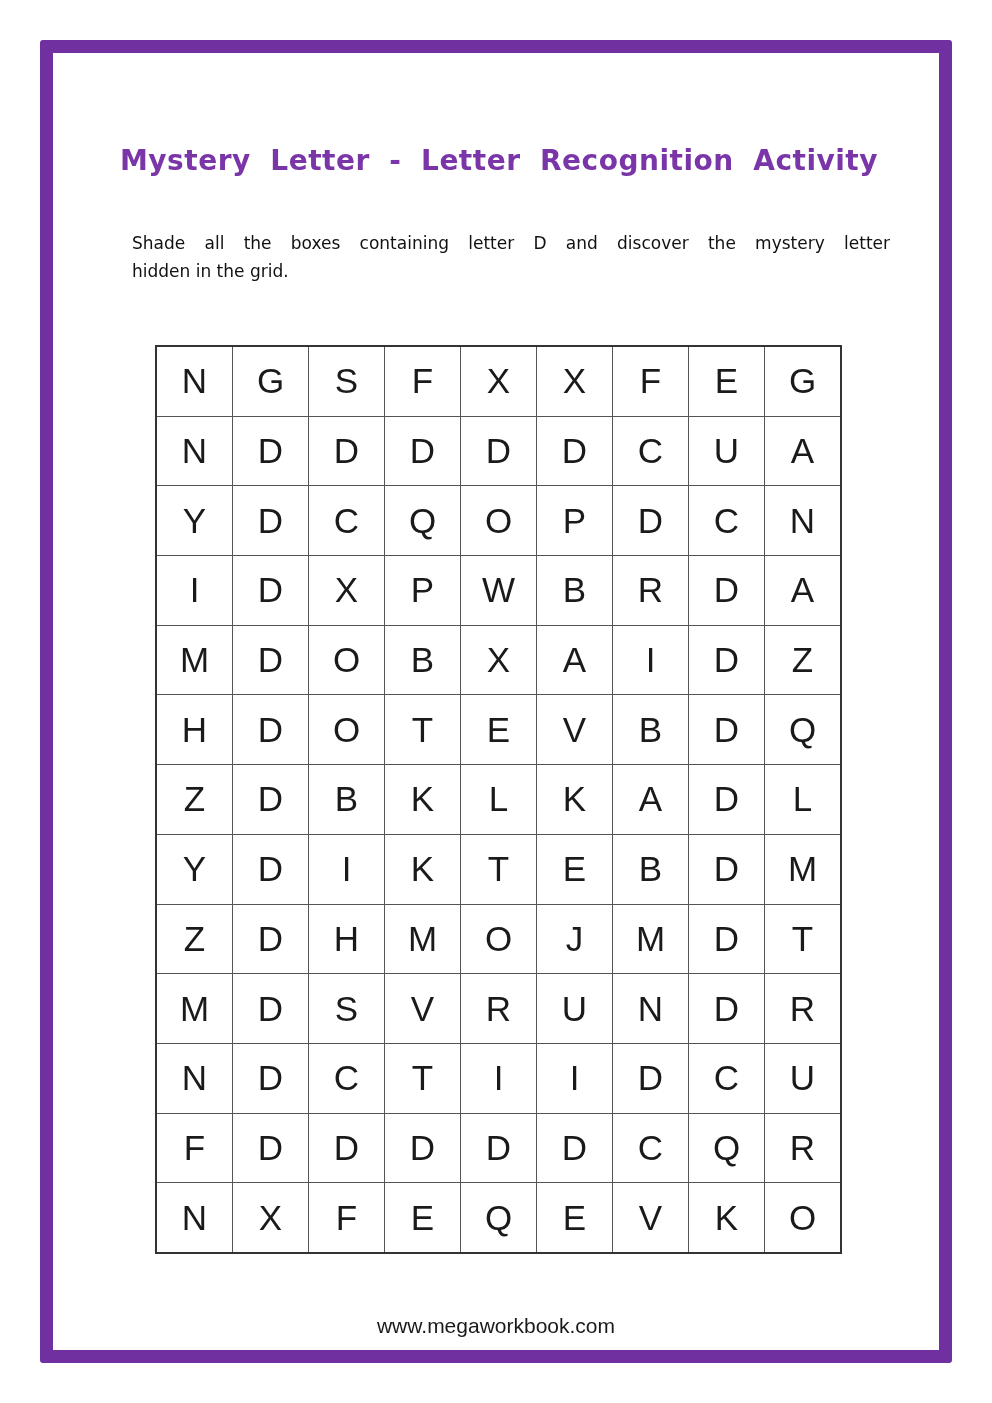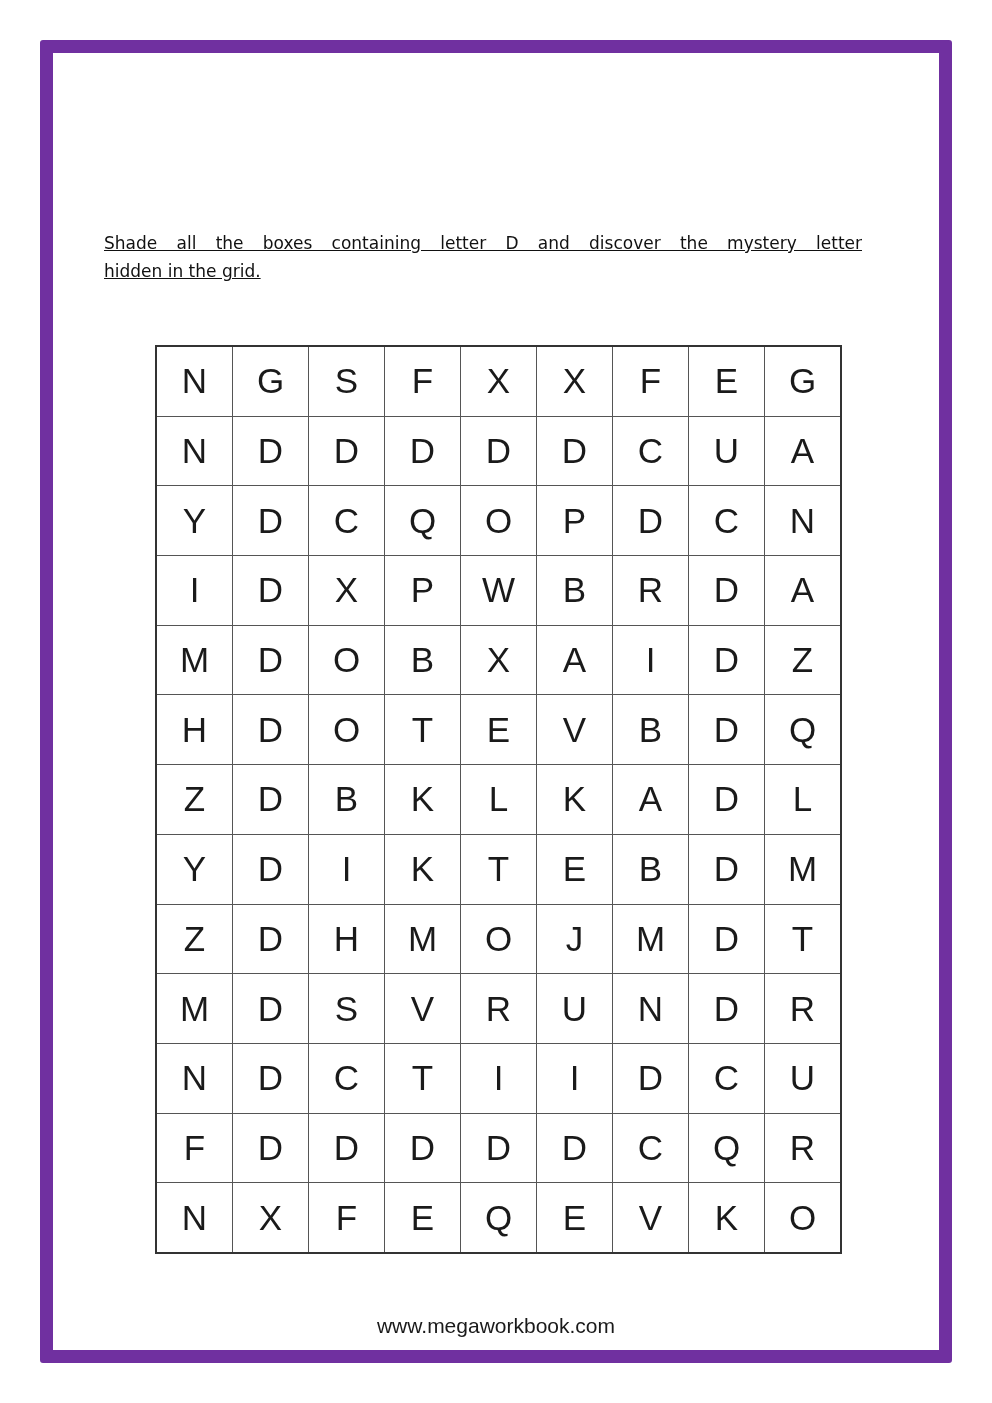--- a/index.html
+++ b/index.html
@@ -37,25 +37,24 @@
   }
   .title-line1 {
     display: block;
     text-align: justify;
     text-align-last: justify;
   }
   .title-line2 { display: block; }
 
   .instructions {
     position: absolute;
-    left: 104px; top: 212px; width: 758px;
+    left: 132px; top: 212px; width: 758px;
     color: #111111;
     font-size: 17px;
     line-height: 28px;
-    text-decoration: underline;
   }
   .instr-line1 {
     display: block;
     text-align: justify;
     text-align-last: justify;
   }
   .instr-line2 { display: block; }
 
   table.letter-grid {
     position: absolute;
@@ -87,20 +86,21 @@
     font-size: 21px;
     color: #1a1a1a;
   }
 </style>
 </head>
 <body style="--purple: #7030A0; --title-purple: #7A35A8; --grid-line: #555555; --grid-outer: #333333; --ink: #1a1a1a;">
 
 <div class="frame"></div>
 
 <h1 class="title">
+  <span class="title-line1">Mystery Letter - Letter Recognition Activity</span>
 </h1>
 
 <p class="instructions">
   <span class="instr-line1">Shade all the boxes containing letter D and discover the mystery letter</span>
   <span class="instr-line2">hidden in the grid.</span>
 </p>
 
 <table class="letter-grid">
   <tbody id="grid-body">
       <tr>

